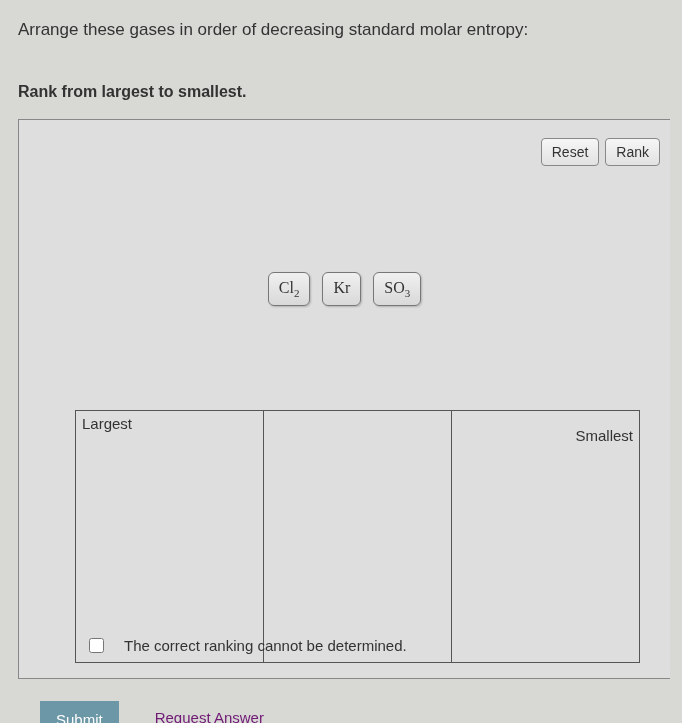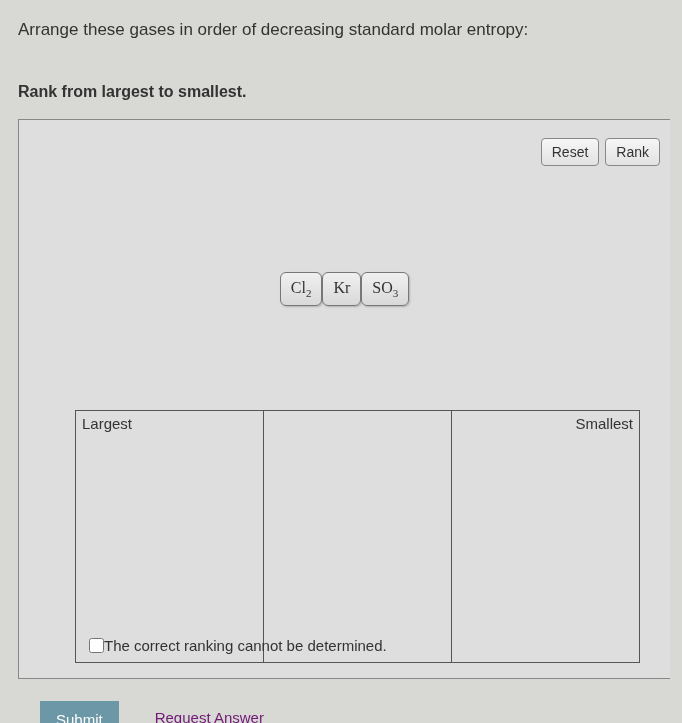--- a/index.html
+++ b/index.html
@@ -49,20 +49,21 @@
       color: #333;
       cursor: pointer;
     }
     .tiles-holder {
       position: absolute;
       top: 152px;
       left: 0;
       right: 0;
       display: flex;
       justify-content: center;
+      gap: 12px;
     }
     .tile {
       background: linear-gradient(#f0f0f0, #d9d9d9);
       border: 1px solid #777;
       border-radius: 6px;
       padding: 6px 10px;
       font-size: 16px;
       color: #333;
       box-shadow: 1px 1px 2px rgba(0,0,0,0.2);
       cursor: grab;
@@ -89,32 +90,32 @@
     .slot:last-child { border-right: none; }
     .slot-label-left {
       position: absolute;
       top: 4px;
       left: 6px;
       font-size: 15px;
       color: #333;
     }
     .slot-label-right {
       position: absolute;
-      top: 4px;
+      top: 16px;
       right: 6px;
       font-size: 15px;
       color: #333;
     }
     .checkbox-row {
       position: absolute;
       bottom: 24px;
       left: 70px;
       display: flex;
       align-items: center;
-      gap: 0;
+      gap: 20px;
       font-size: 15px;
       color: #333;
     }
     .checkbox-row input {
       width: 15px;
       height: 15px;
       cursor: pointer;
     }
     .bottom-bar {
       display: flex;

